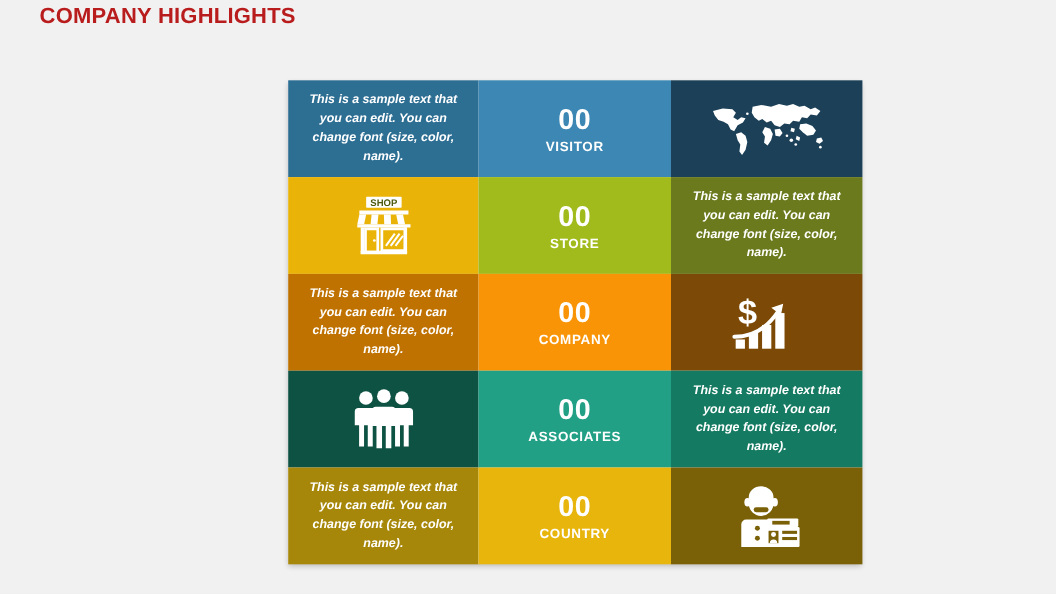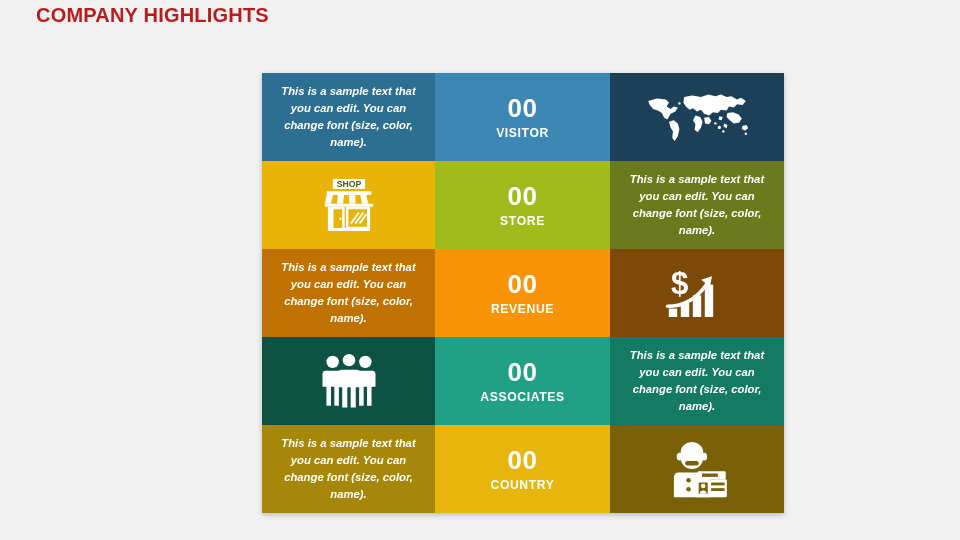--- a/index.html
+++ b/index.html
@@ -158,21 +158,21 @@
     <div class="cell" style="background:#6b7a1c">
       <div class="cell-text">This is a sample text that you can edit. You can change font (size, color, name).</div>
     </div>
 
     <div class="cell" style="background:#bf7200">
       <div class="cell-text">This is a sample text that you can edit. You can change font (size, color, name).</div>
     </div>
     <div class="cell" style="background:#f89406">
       <div class="stat">
         <div class="stat-number">00</div>
-        <div class="stat-label">REVENUE</div>
+        <div class="stat-label">COMPANY</div>
       </div>
     </div>
     <div class="cell" style="background:#7c4a06">
       <span class="icon-wrap">
         <svg width="66" height="60" viewBox="0 0 110 100">
           <g fill="#ffffff">
             <text x="26" y="52" font-family="Liberation Sans, sans-serif" font-size="52" font-weight="bold" fill="#ffffff" text-anchor="middle">$</text>
             <rect x="8" y="76" width="14" height="14"></rect>
             <rect x="28" y="66" width="14" height="24"></rect>
             <rect x="48" y="54" width="14" height="36"></rect>

